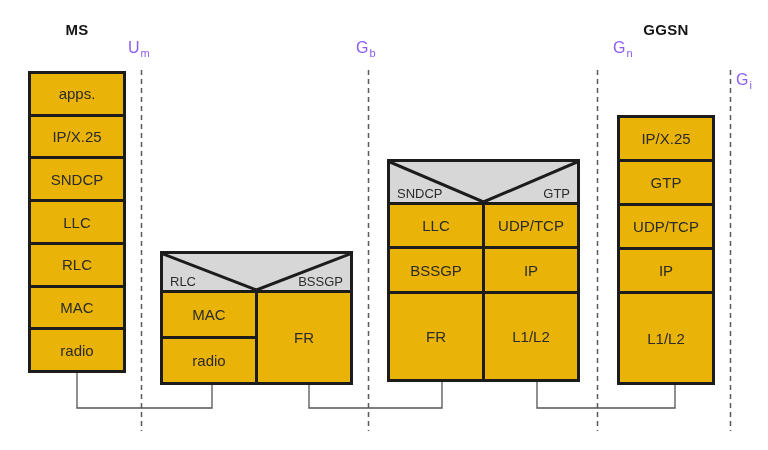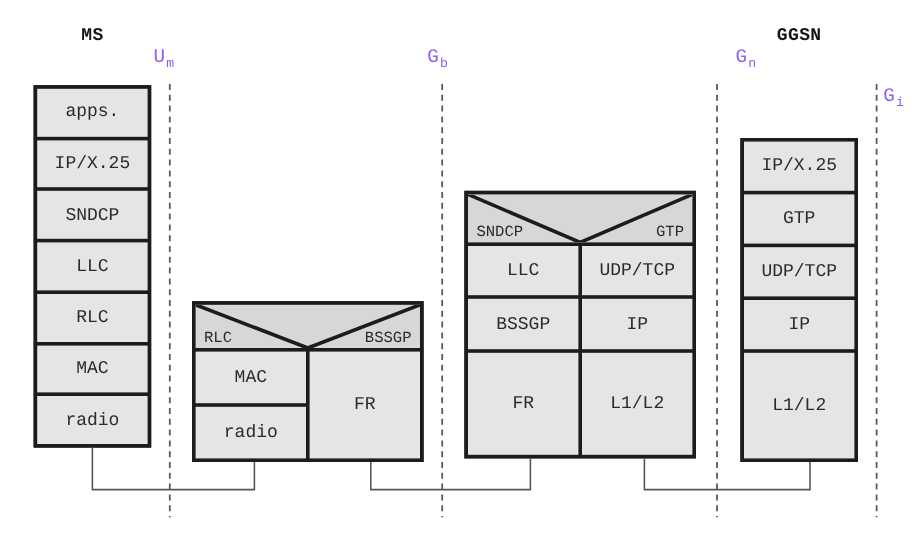--- a/index.html
+++ b/index.html
@@ -1,34 +1,34 @@
 <!DOCTYPE html>
 <html><head>
 <meta charset="utf-8">
 <style>
   html,body { margin:0; padding:0; background:#ffffff; }
   .canvas {
     position:relative; width:768px; height:450px; background:#ffffff;
-    font-family:Liberation Mono, monospace; overflow:hidden;
+    font-family:Liberation Sans, sans-serif; overflow:hidden;
   }
   .node-title {
     position:absolute; top:21px; text-align:center;
     font-size:15px; font-weight:bold; color:#151515; letter-spacing:0.3px;
   }
   .iface {
     position:absolute; top:39px; font-size:16px; color:#8b5cf6; white-space:nowrap;
   }
   .iface .sub { font-size:11px; position:relative; top:4px; margin-left:1px; }
 
   .stack {
     position:absolute; background:#1c1c1c; border:3px solid #1c1c1c;
     display:flex; flex-direction:column; gap:3px; box-sizing:border-box;
   }
   .cell {
-    background:#e5e5e5; display:flex; align-items:center; justify-content:center;
+    background:#eab308; display:flex; align-items:center; justify-content:center;
     font-size:15px; color:#2b2b2b; flex:1 1 auto; min-height:0;
   }
   .fix41 { flex:0 0 41px; }
   .fix42 { flex:0 0 42px; }
   .relay { position:relative; background:#d7d7d7; overflow:hidden; }
   .relay-bss  { flex:0 0 36px; }
   .relay-sgsn { flex:0 0 40px; }
   .relay svg { position:absolute; left:0; top:0; width:100%; height:100%; display:block; }
   .relay .corner {
     position:absolute; bottom:1px; font-size:13px; color:#2b2b2b;

